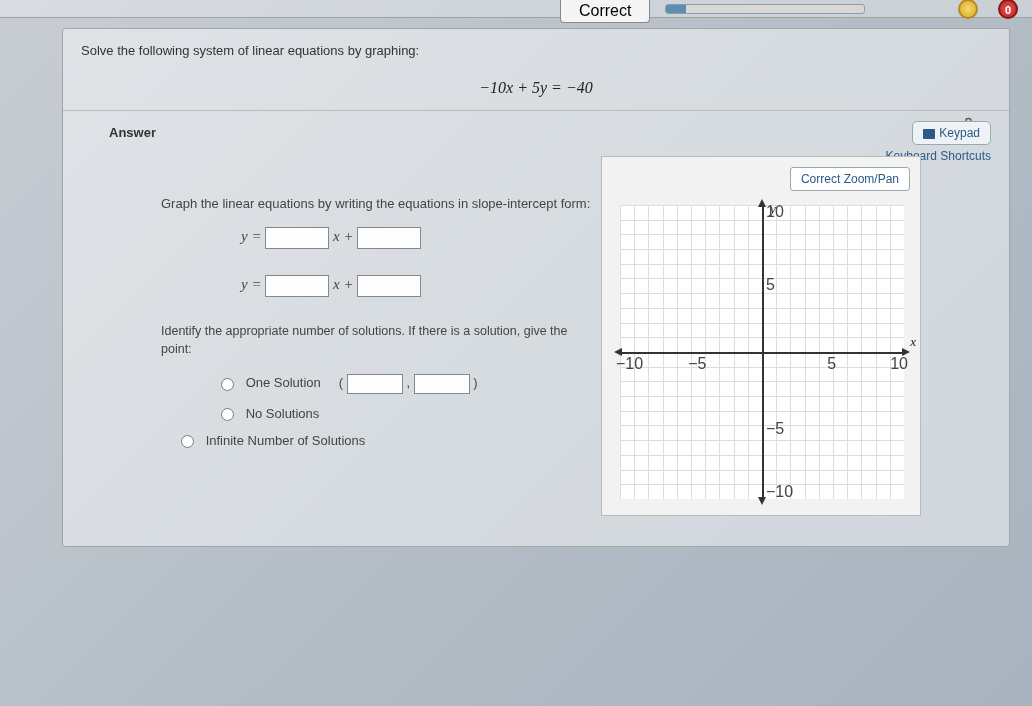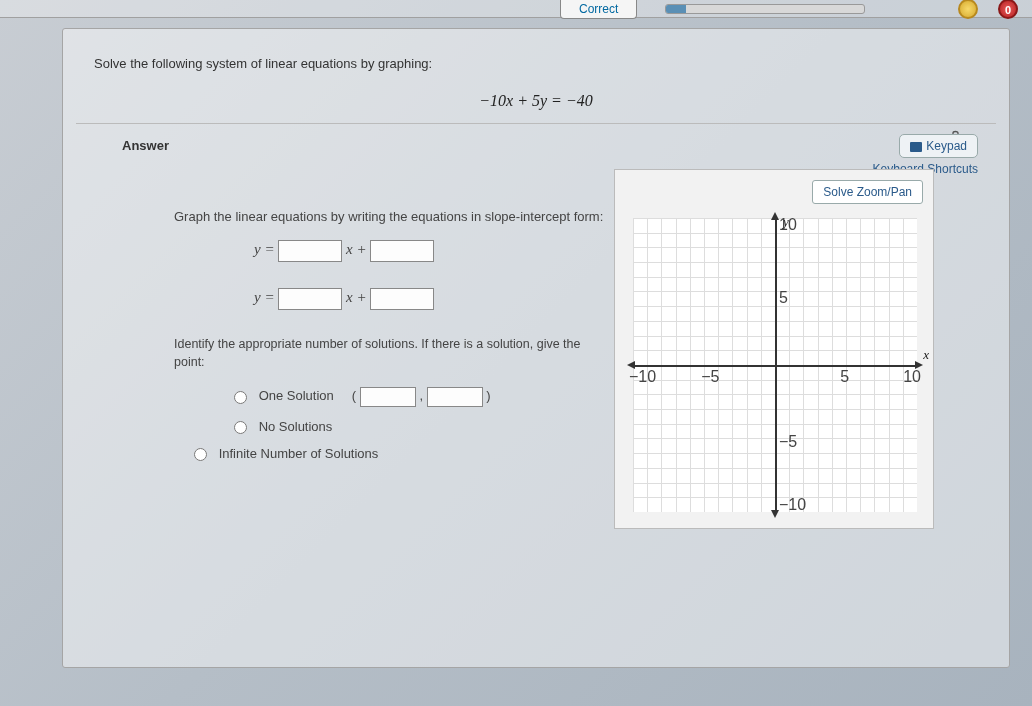--- a/index.html
+++ b/index.html
@@ -18,24 +18,24 @@
     border-bottom: 1px solid #a0a0a0;
     position: relative;
   }
   .correct-tab {
     position: absolute;
     left: 560px;
     top: 0;
     border: 1px solid #888;
     border-top: none;
     background: #f5f5f5;
-    font-size: 12px;
+    font-size: 16px;
     padding: 2px 18px;
     border-radius: 0 0 4px 4px;
-    color: #0369a1;
+    color: #000000;
   }
   .progress-bar {
     position: absolute;
     left: 665px;
     top: 4px;
     width: 200px;
     height: 10px;
     background: #d8d8d8;
     border: 1px solid #999;
     border-radius: 3px;
@@ -67,23 +67,23 @@
     font-size: 11px;
     font-weight: bold;
     text-align: center;
     line-height: 18px;
   }
   .main-panel {
     margin: 10px 22px 0 62px;
     background: rgba(255,255,255,0.45);
     border: 1px solid #a5a5a5;
     border-radius: 3px;
-    height: 640px;
-    position: relative;
-    padding: 13px;
+    height: 519px;
+    position: relative;
+    padding: 0;
   }
   .question-area {
     padding: 14px 18px 10px 18px;
     border-bottom: 1px solid #bbb;
     position: relative;
   }
   .question-text {
     font-size: 13px;
     color: #333;
   }
@@ -334,21 +334,21 @@
           </div>
           <div class="opt infinite">
             <input type="radio" name="sol" style="">
             <span>Infinite Number of Solutions</span>
           </div>
         </div>
       </div>
 
       <div class="right-col">
         <div class="graph-box">
-          <button class="zoom-btn">Solve Zoom/Pan</button>
+          <button class="zoom-btn">Correct Zoom/Pan</button>
           <div class="grid">
             <div class="grid-lines"></div>
             <div class="axis-x"></div>
             <div class="axis-y"></div>
             <div class="arrow up"></div>
             <div class="arrow down"></div>
             <div class="arrow left"></div>
             <div class="arrow right"></div>
             <div class="axis-label al-y">y</div>
             <div class="axis-label al-x">x</div>

